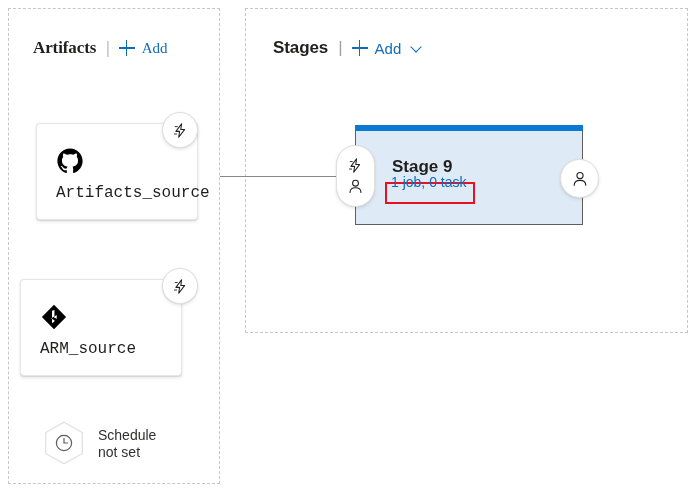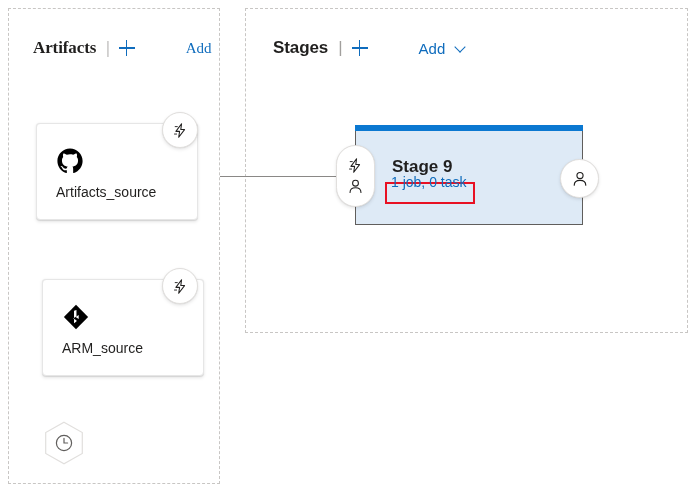--- a/index.html
+++ b/index.html
@@ -82,21 +82,21 @@
     content: "";
     position: absolute;
     background: #0f6cbd;
   }
   .plus-icon::before {
     left: 0; top: 7px; width: 16px; height: 1.6px;
   }
   .plus-icon::after {
     top: 0; left: 7px; height: 16px; width: 1.6px;
   }
-  .add-label { line-height: 1; margin-left: 44px; }
+  .add-label { line-height: 1; }
   .chevron-down {
     width: 11px;
     height: 11px;
     margin-left: 10px;
     position: relative;
     top: -1px;
     flex: 0 0 auto;
   }
   .chevron-down::before {
     content: "";
@@ -113,36 +113,37 @@
     position: absolute;
     width: 162px;
     height: 97px;
     background: #ffffff;
     border: 1px solid #e6e6e6;
     border-radius: 4px;
     box-shadow: 0 1.6px 3.6px rgba(0,0,0,0.10), 0 0.3px 0.9px rgba(0,0,0,0.09);
     box-sizing: border-box;
   }
   #artifact-card-0 { left: 36px; top: 123px; }
-  #artifact-card-1 { left: 42px; top: 279px; }
+  #artifact-card-1 { left: 20px; top: 279px; }
 
   .artifact-icon {
     position: absolute;
     left: 19px;
     top: 23px;
     width: 28px;
     height: 28px;
   }
   .artifact-name {
     position: absolute;
     left: 19px;
     top: 60px;
-    font-size: 14px;
+    font-size: 16px;
     color: #201f1e;
     white-space: nowrap;
+    font-family: Liberation Mono, monospace;
   }
 
   
   .trigger-badge {
     position: absolute;
     width: 36px;
     height: 36px;
     border-radius: 50%;
     background: #ffffff;
     border: 1px solid #e1dfdd;
@@ -330,20 +331,22 @@
 </div>
 
 <div id="schedule-row">
   <span id="schedule-hex">
     <svg class="ico" width="44" height="48" viewBox="0 0 44 48">
       <path fill="#ffffff" stroke="#e1dfdd" stroke-width="1.2" d="M22 2.2 40.3 12.6v20.8L22 43.8 3.7 33.4V12.6z"></path>
       <circle cx="22" cy="23" r="7.6" fill="none" stroke="#605e5c" stroke-width="1.2"></circle>
       <path d="M22 18.4V23h3.6" fill="none" stroke="#605e5c" stroke-width="1.2" stroke-linecap="round"></path>
     </svg>
   </span>
+  <span id="schedule-label">Schedule
+not set</span>
 </div>
 
 <div id="stages-panel" class="panel"></div>
 
 <div id="stages-header" class="panel-header">
   <span class="panel-title">Stages</span>
   <span class="hdr-sep">|</span>
   <span class="add-link">
     <span class="plus-icon"></span>
     <span class="add-label">Add</span>

